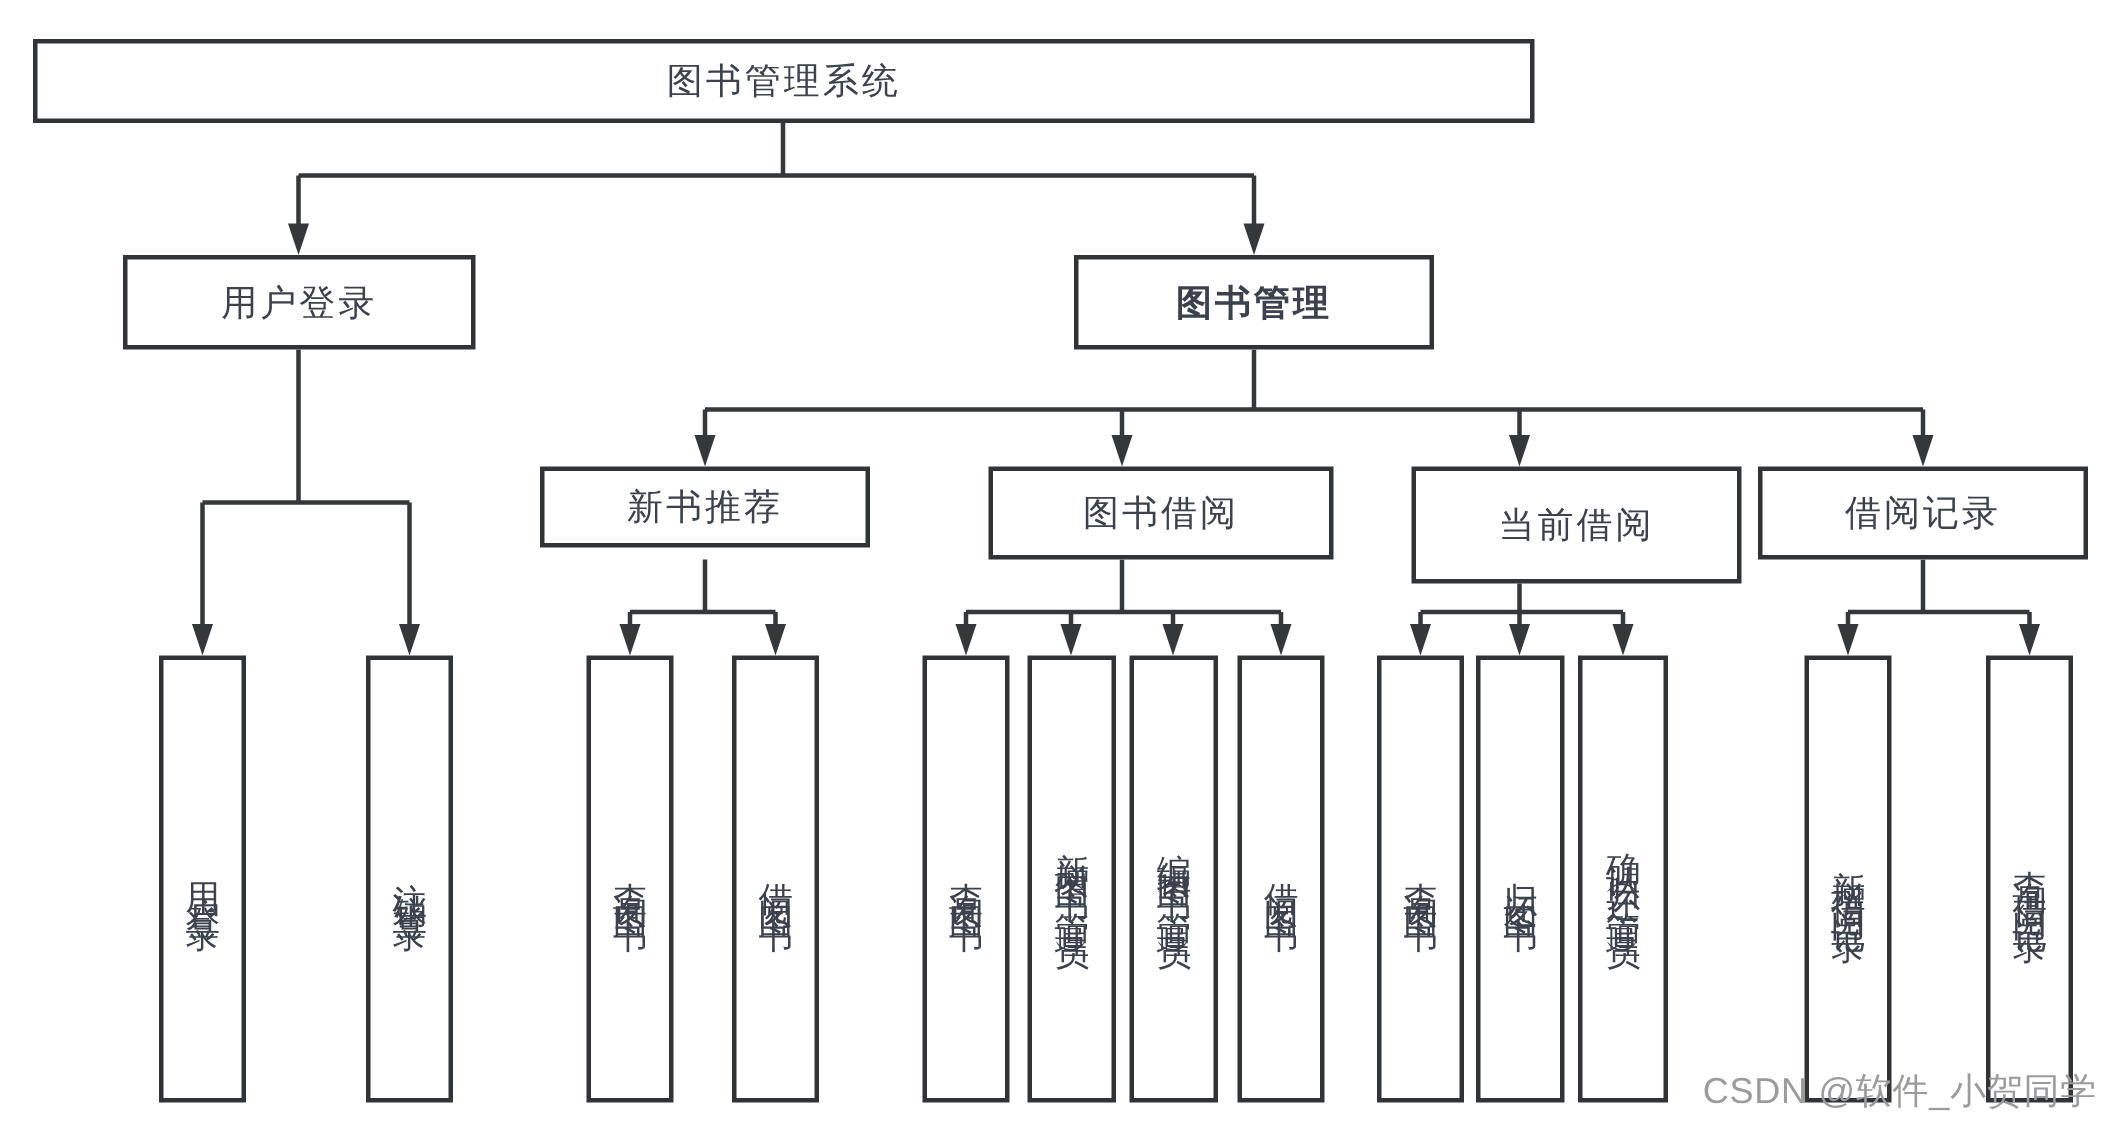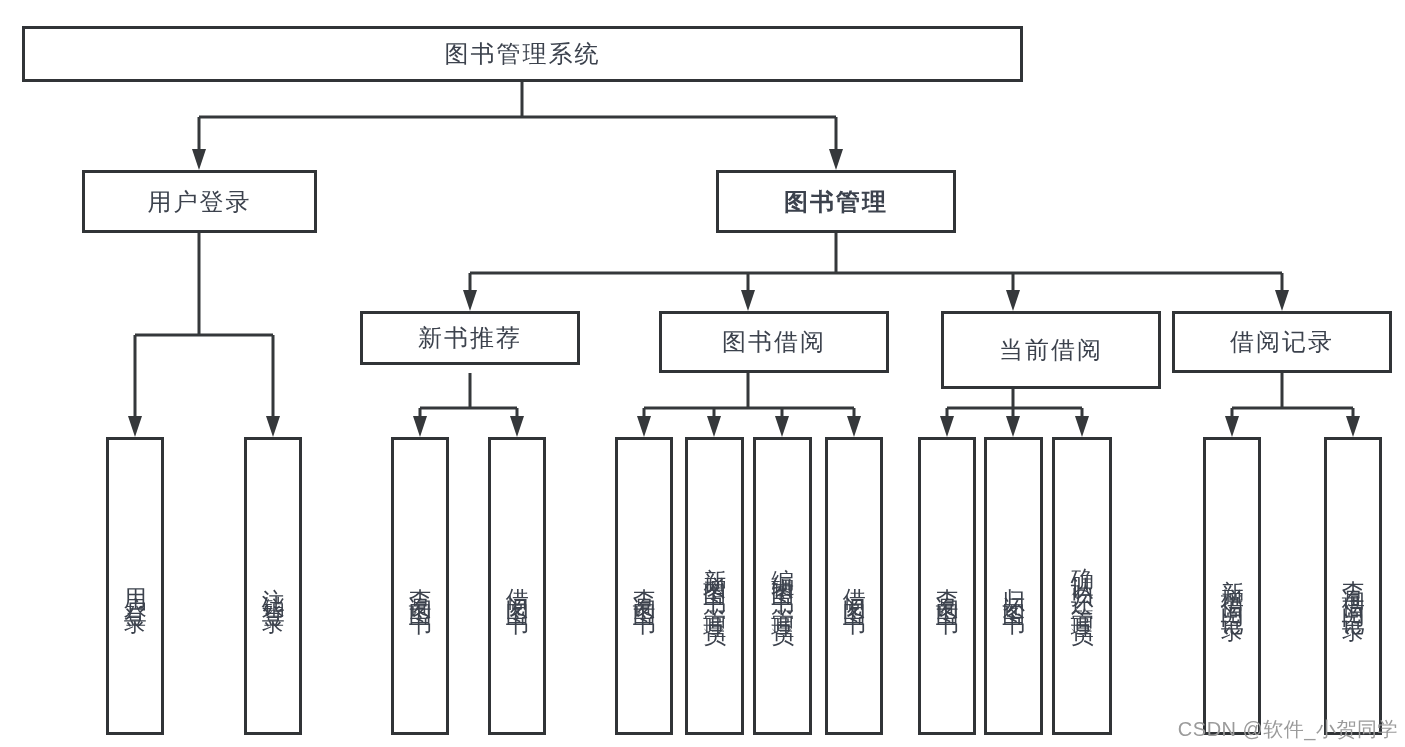--- a/index.html
+++ b/index.html
@@ -40,21 +40,21 @@
   #n-leaf-c2{left:685px;width:59px;}
   #n-leaf-c3{left:753px;width:59px;}
   #n-leaf-c4{left:825px;width:58px;}
   #n-leaf-d1{left:918px;width:58px;}
   #n-leaf-d2{left:984px;width:59px;}
   #n-leaf-d3{left:1052px;width:60px;}
   #n-leaf-e1{left:1203px;width:58px;}
   #n-leaf-e2{left:1324px;width:58px;}
   .watermark{
     position:absolute;right:7px;bottom:4px;z-index:5;
-    font-size:20px;color:#9b9b9b;letter-spacing:0.5px;white-space:nowrap;margin-left:44px;
+    font-size:24px;color:#9b9b9b;letter-spacing:0.5px;white-space:nowrap;margin-left:44px;
   }
 </style>
 </head>
 <body>
 
 <div class="canvas">
 
   <svg class="connectors" width="1405" height="747" viewBox="0 0 1405 747" xmlns="http://www.w3.org/2000/svg">
     <g>
       <path d="M522,69 V117 M199,117 H836 M199,117 V151 M836,117 V151"></path>

